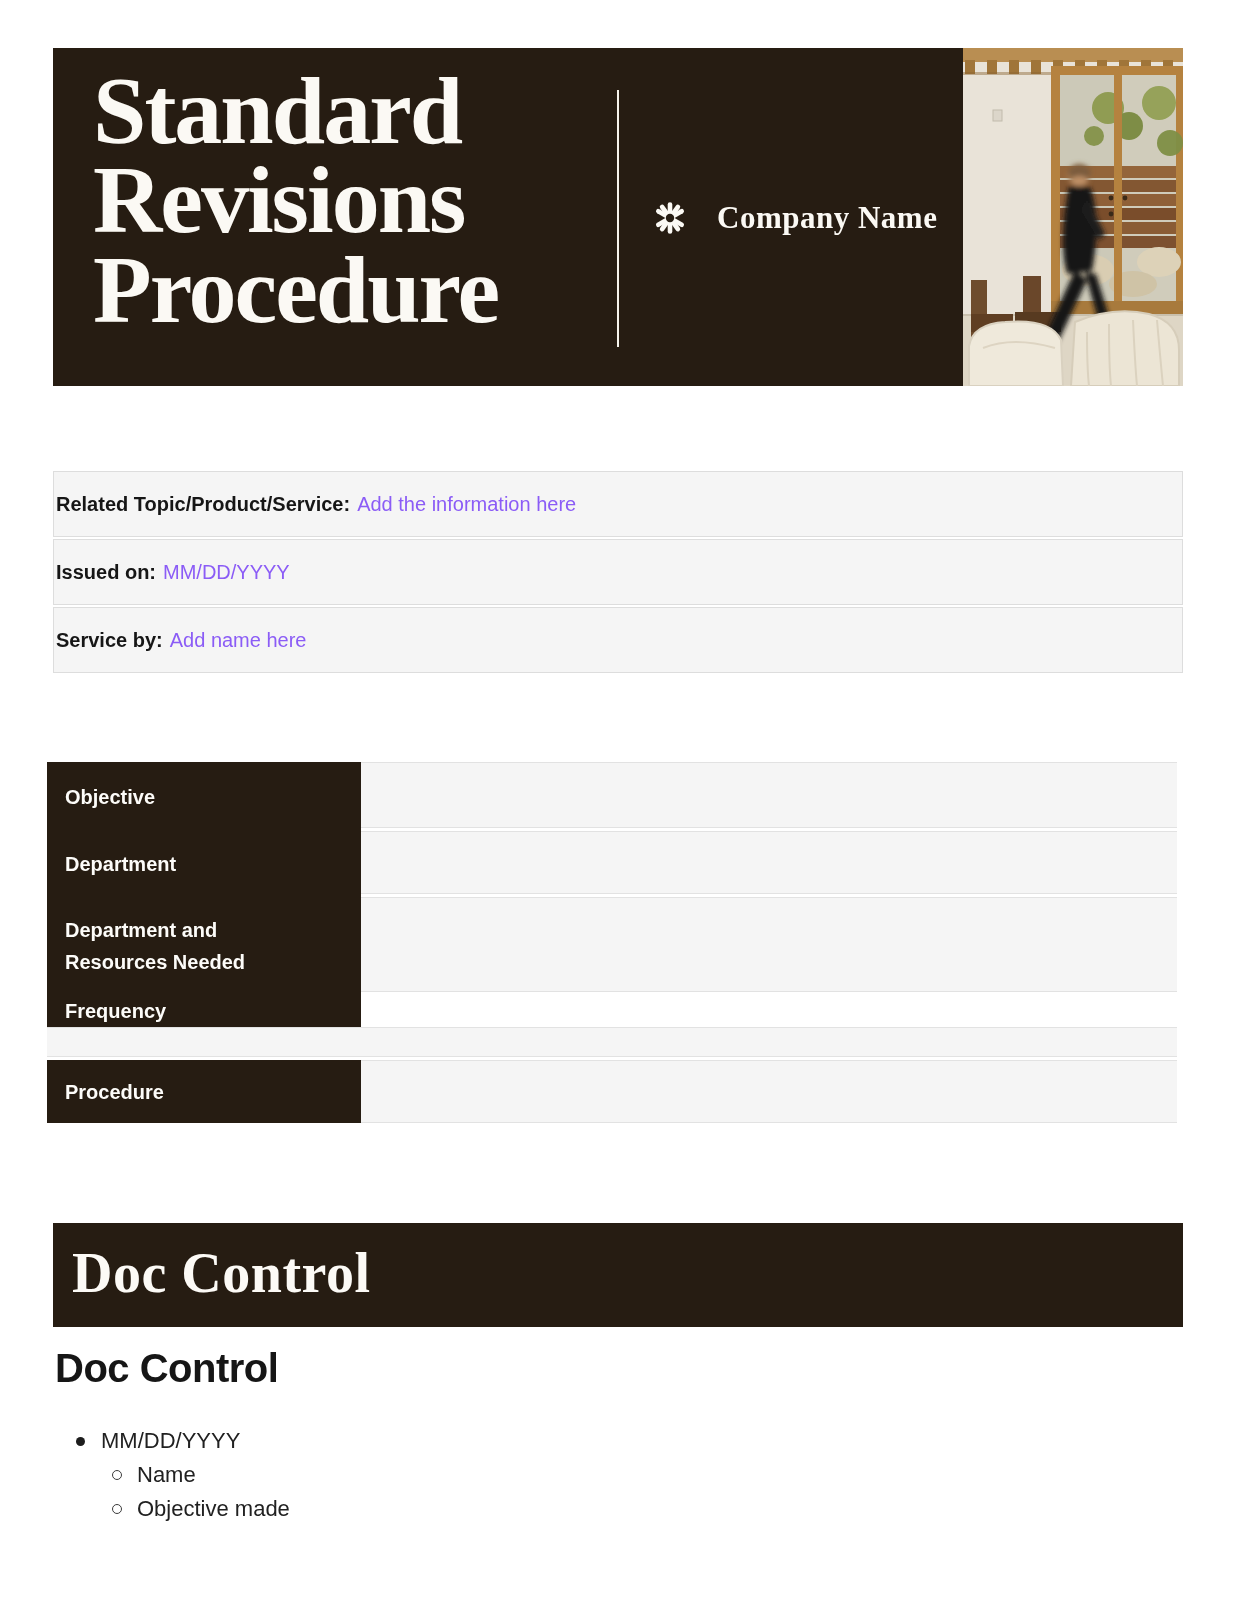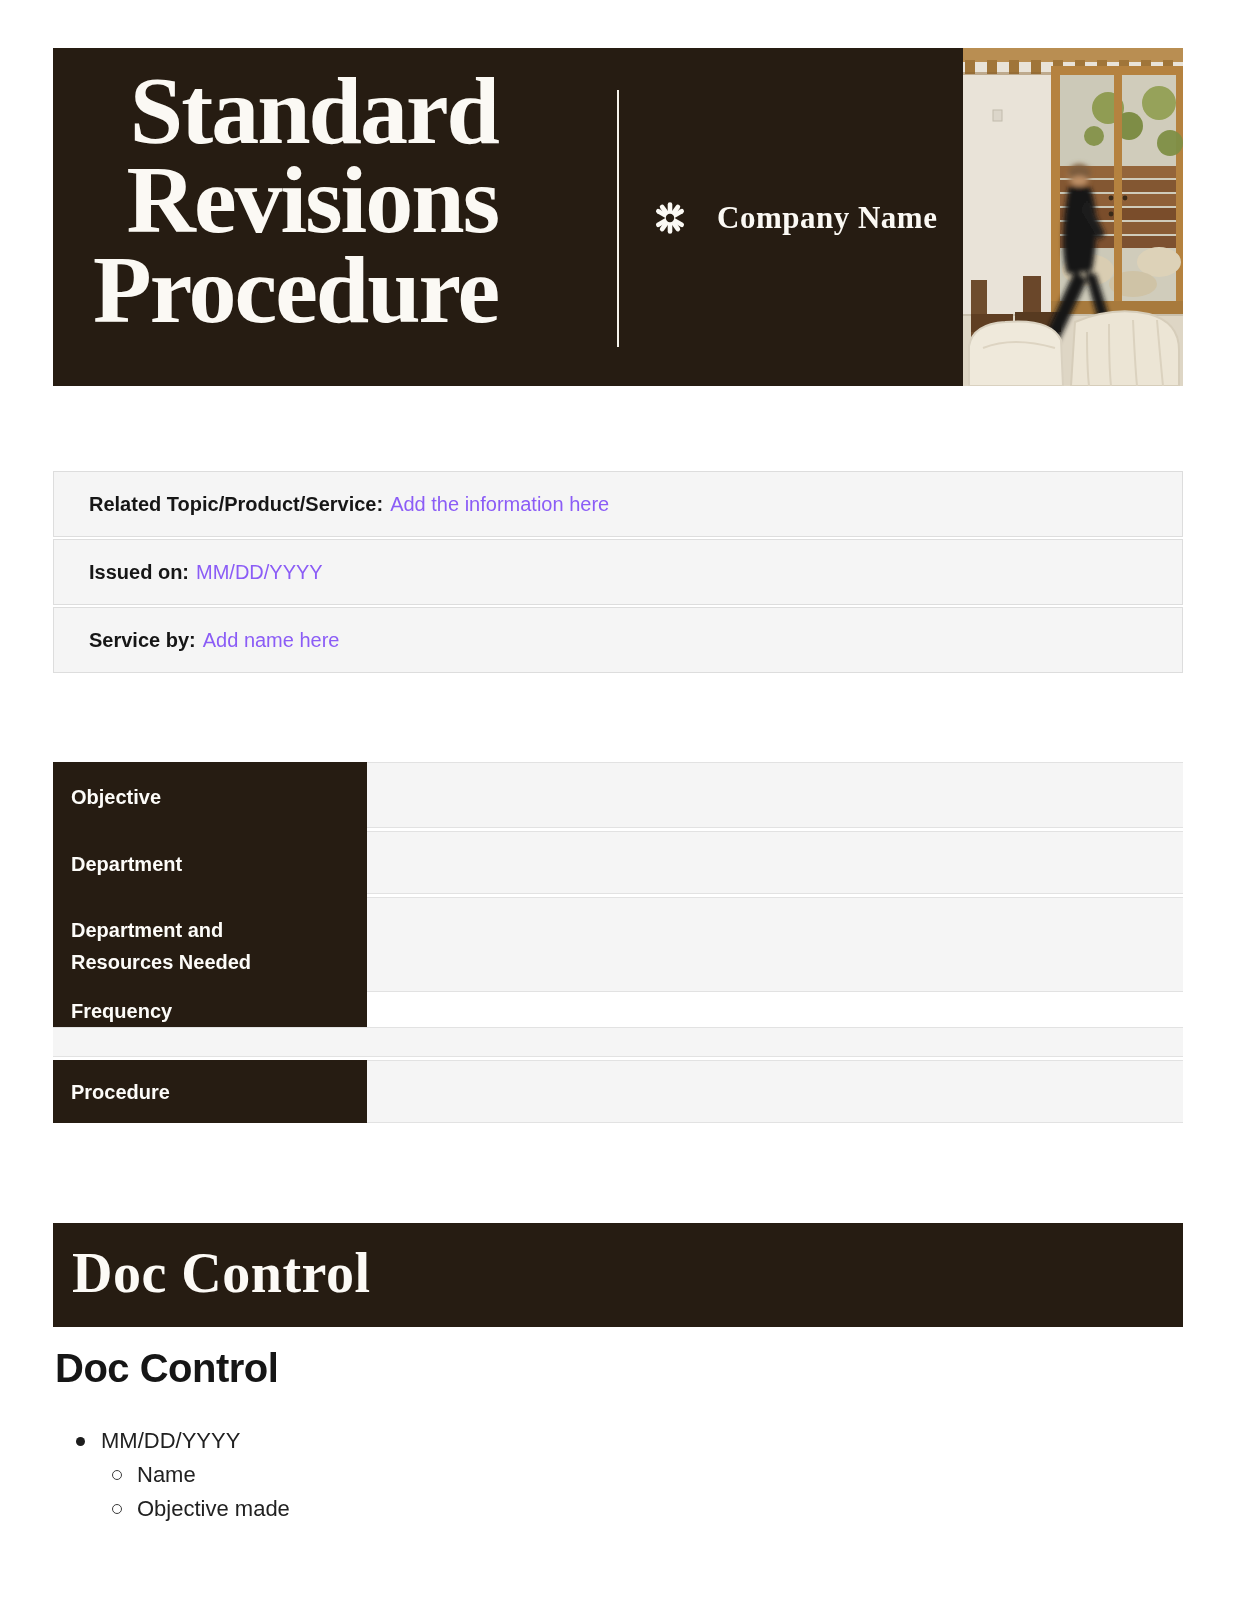--- a/index.html
+++ b/index.html
@@ -2,37 +2,37 @@
 <html><head>
 <meta charset="utf-8">
 <style>
   html,body{margin:0;padding:0;background:#ffffff;}
   .page{position:relative;width:1237px;height:1600px;background:#ffffff;overflow:hidden;
         font-family:"Liberation Sans", sans-serif;color:#1d1d1d;}
 
   
   .banner{position:absolute;left:53px;top:48px;width:1130px;height:338px;background:#261c12;}
   .doc-title{position:absolute;left:40px;top:18px;font-family:"Liberation Serif", serif;
-             font-weight:700;font-size:96px;line-height:.93;letter-spacing:-2px;color:#fbf9f4;text-align:right;}
+             font-weight:700;font-size:96px;line-height:.93;letter-spacing:-2px;color:#fbf9f4;}
   .doc-title span{display:block;}
   .banner-divider{position:absolute;left:564px;top:42px;width:2px;height:257px;background:#f6f3ec;}
   .company{position:absolute;left:600px;top:142px;height:56px;display:flex;align-items:center;gap:30px;}
   .company .star{width:34px;height:34px;flex:0 0 auto;}
   .company .cname{font-family:"Liberation Serif", serif;font-weight:700;font-size:31px;color:#fbf9f4;letter-spacing:.5px;}
   .photo{position:absolute;right:0;top:0;width:220px;height:338px;display:block;}
 
   
   .info-table{position:absolute;left:53px;top:471px;width:1130px;}
   .info-row{box-sizing:border-box;height:66px;margin-bottom:2px;background:#f5f5f5;
-            border:1px solid #dddddd;display:flex;align-items:center;padding-left:35px;font-size:20px;}
+            border:1px solid #dddddd;display:flex;align-items:center;padding-left:2px;font-size:20px;}
   .info-row .lbl{font-weight:700;color:#161616;}
   .info-row .val{margin-left:7px;color:#8b5cf6;}
 
   
-  .spec-table{position:absolute;left:53px;top:762px;width:1130px;}
+  .spec-table{position:absolute;left:47px;top:762px;width:1130px;}
   .spec-row{display:flex;}
   .spec-label{box-sizing:border-box;width:314px;background:#261c12;color:#fdfcf9;font-weight:700;
               font-size:20px;line-height:1.6;display:flex;align-items:center;
               padding:0 70px 0 18px;}
   .spec-value{flex:1;background:#f5f5f5;box-shadow:inset 0 1px 0 #e2e2e2, inset 0 -1px 0 #e2e2e2;}
   .spec-row:not(:last-child) .spec-value{border-bottom:3px solid #ffffff;}
   .h1r{height:69px;} .h2r{height:66px;} .h3r{height:98px;} .h4r{height:65px;flex-direction:column;} .h5r{height:63px;}
 
   
   .doc-banner{position:absolute;left:53px;top:1223px;width:1130px;height:104px;background:#261c12;

